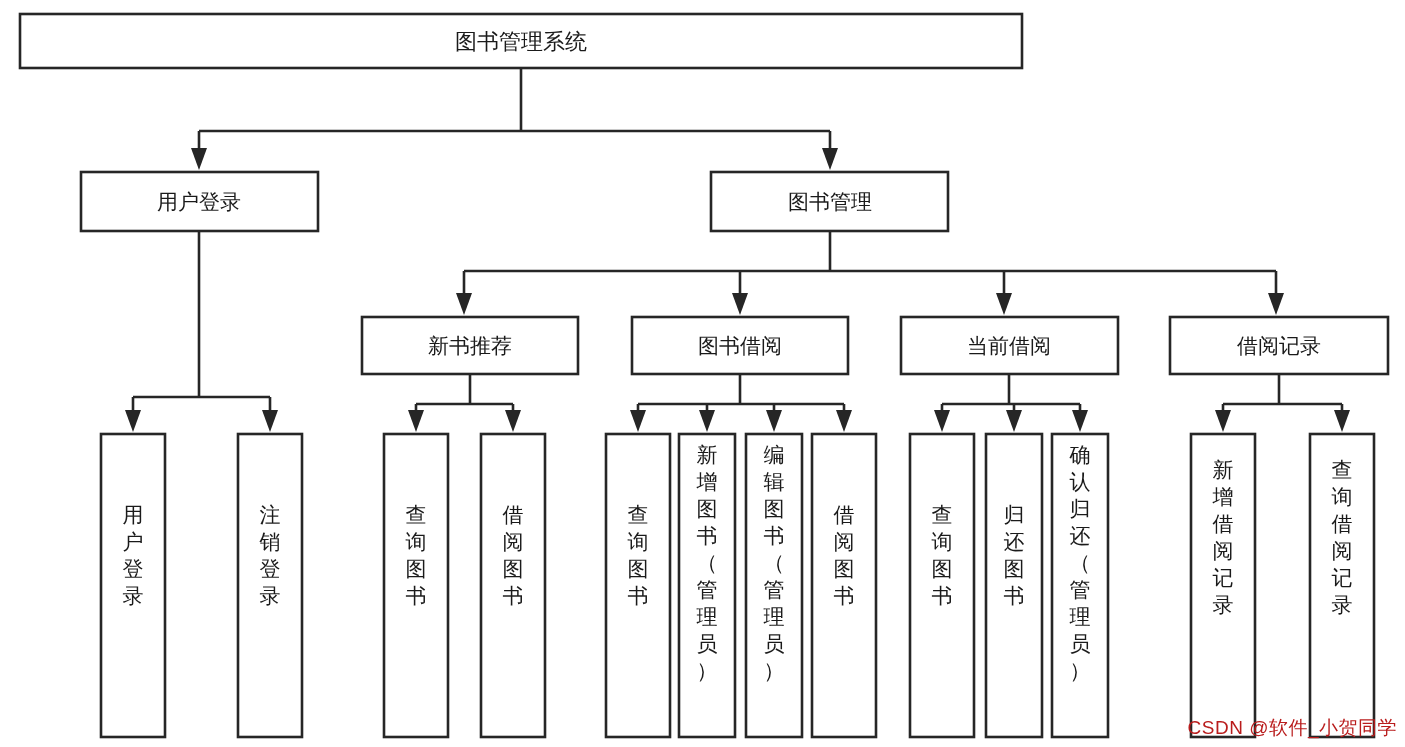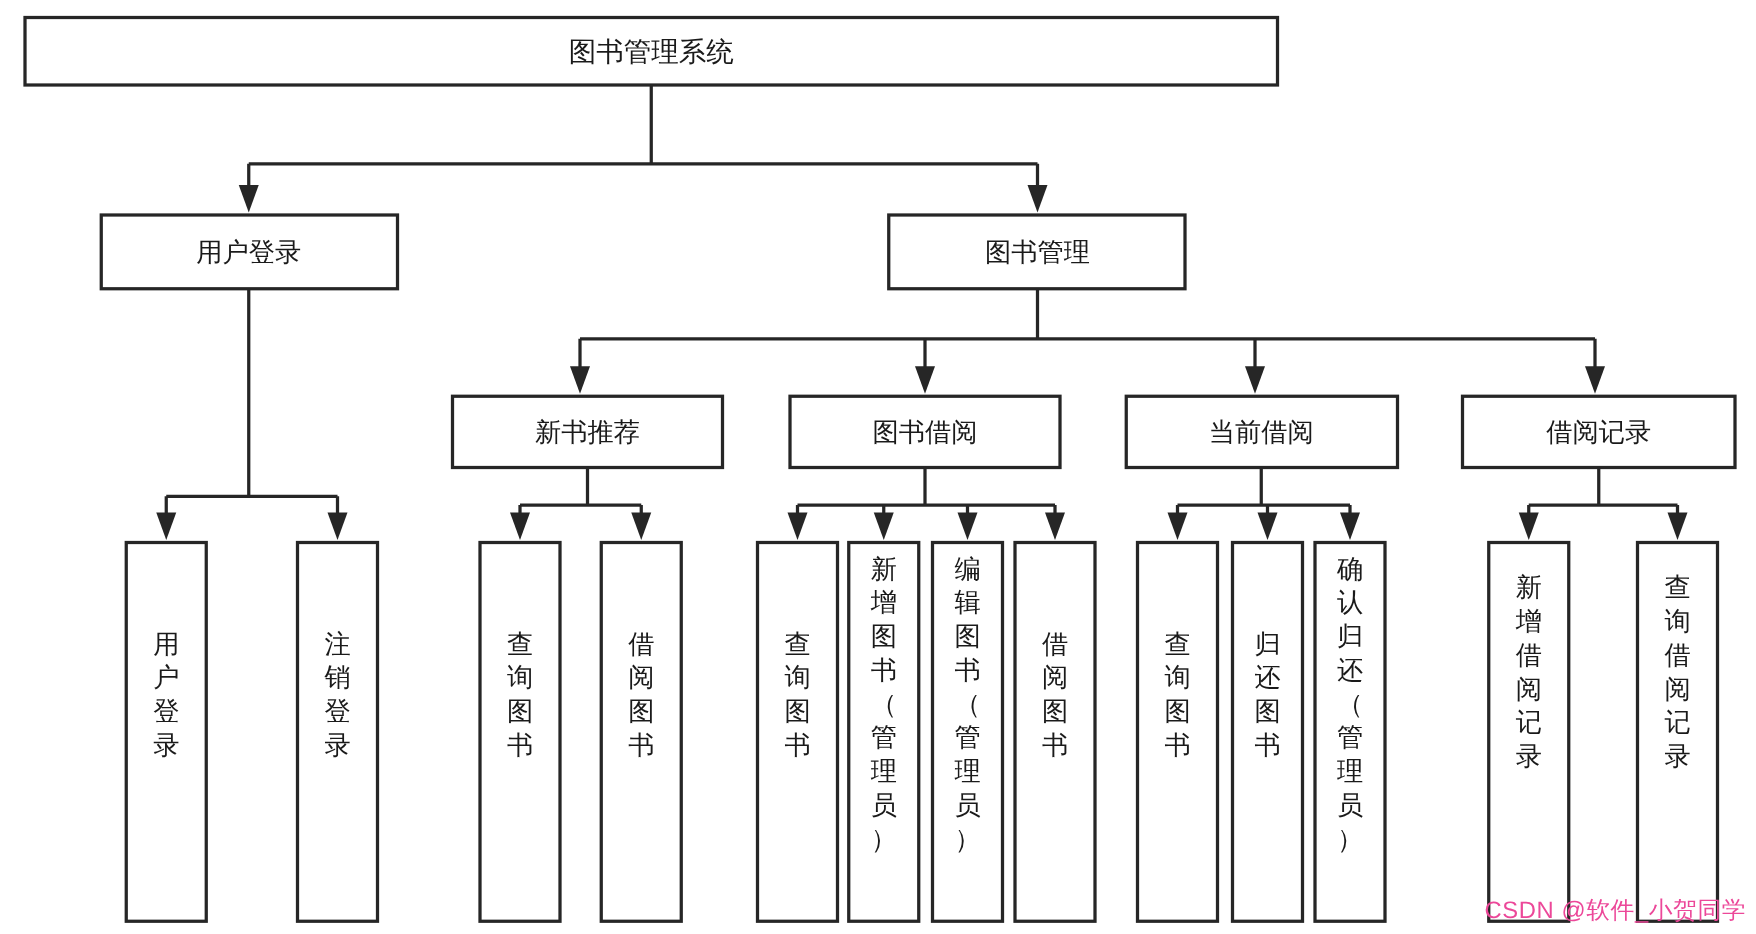--- a/index.html
+++ b/index.html
@@ -47,21 +47,21 @@
   .arrow-head {
     fill: #262626;
     stroke: none;
   }
   .watermark {
     position: absolute;
     right: 8px;
     bottom: 6px;
     font-family: "Liberation Sans", "DejaVu Sans", sans-serif;
     font-size: 19px;
-    color: #ec4899;
+    color: #b91c1c;
     white-space: nowrap;
     letter-spacing: 0.5px;
     pointer-events: none;
   }
 </style>
 </head>
 <body>
 
 <svg id="diagram" viewBox="0 0 1405 747" xmlns="http://www.w3.org/2000/svg">
 

